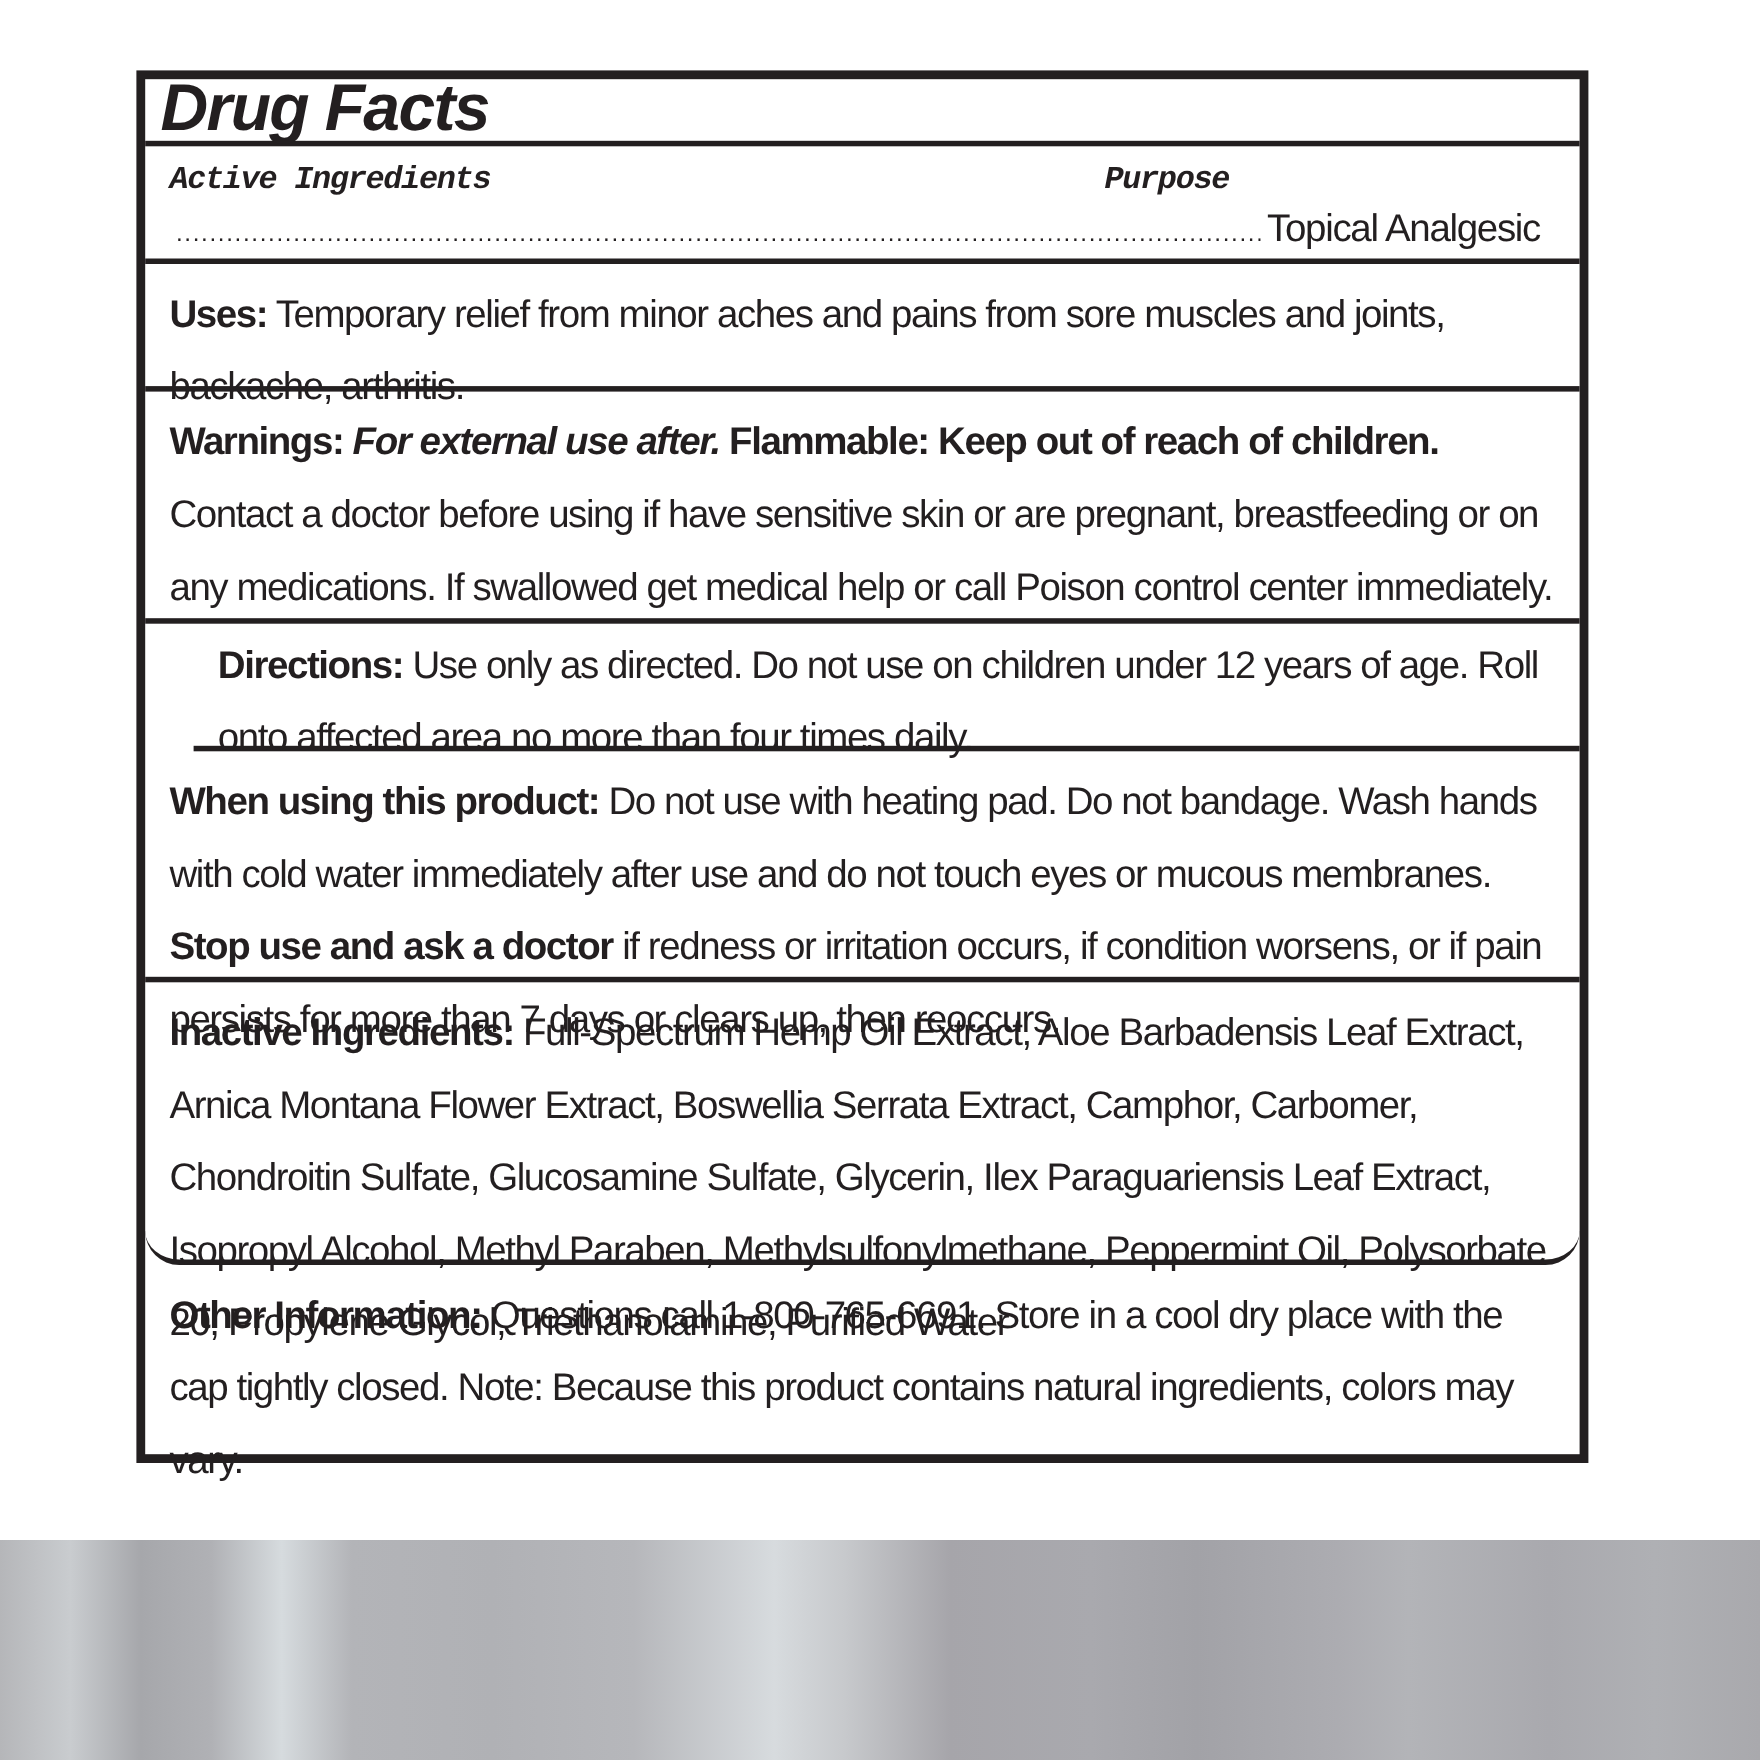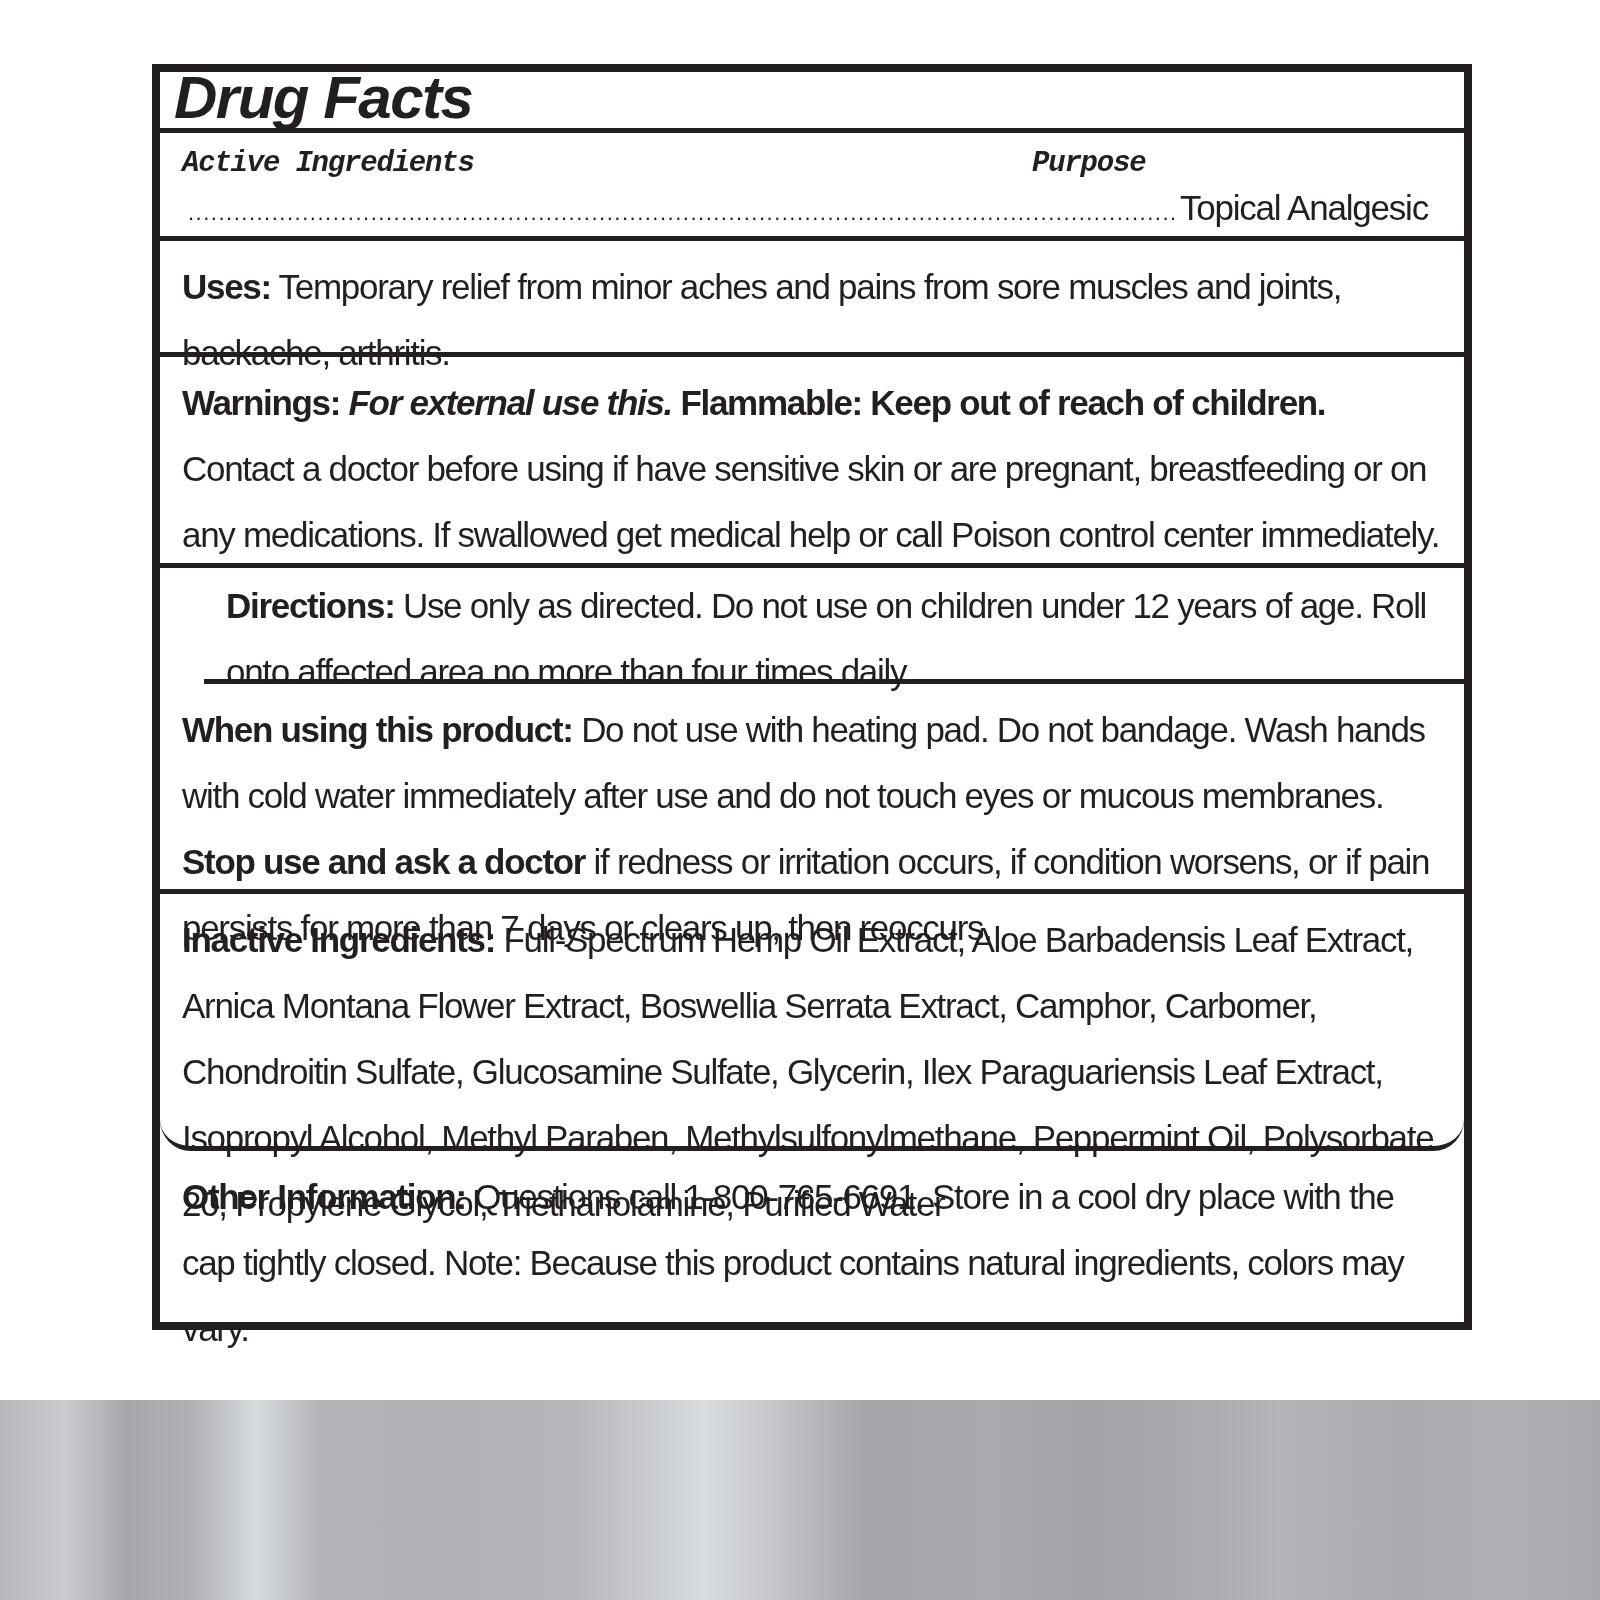--- a/index.html
+++ b/index.html
@@ -9,21 +9,21 @@
       background: #ffffff;
       overflow: hidden;
     }
     body {
       position: relative;
       font-family: "Liberation Sans", "DejaVu Sans", sans-serif;
       color: #231f20;
     }
     .facts-panel {
       position: absolute;
-      left: 152px;
+      left: 124px;
       top: 64px;
       width: 1320px;
       height: 1266px;
       border: 8px solid #231f20;
       background: #ffffff;
       display: flex;
       flex-direction: column;
     }
     .section {
       border-bottom: 5px solid #231f20;
@@ -126,21 +126,21 @@
       <span class="leader">................................................................................................................................................................</span>
       <span style="padding-right:14px;">Topical Analgesic</span>
     </div>
   </div>
 
   <div class="section uses-section">
     <p class="body-text"><span class="b">Uses:</span><span> Temporary relief from minor aches and pains from sore muscles and joints, backache, arthritis.</span></p>
   </div>
 
   <div class="section warnings-section">
-    <p class="body-text"><span class="b">Warnings:</span><span class="bi"> For external use this.</span><span class="b"> Flammable: Keep out of reach of children.</span><span> Contact a doctor before using if have sensitive skin or are pregnant, breastfeeding or on any medications. If swallowed get medical help or call Poison control center immediately.</span></p>
+    <p class="body-text"><span class="b">Warnings:</span><span class="bi"> For external use after.</span><span class="b"> Flammable: Keep out of reach of children.</span><span> Contact a doctor before using if have sensitive skin or are pregnant, breastfeeding or on any medications. If swallowed get medical help or call Poison control center immediately.</span></p>
   </div>
 
   <div class="section directions-section">
     <p class="body-text"><span class="b">Directions:</span><span> Use only as directed. Do not use on children under 12 years of age. Roll onto affected area no more than four times daily.</span></p>
   </div>
 
   <div class="section when-section">
     <p class="body-text"><span class="b">When using this product:</span><span> Do not use with heating pad. Do not bandage. Wash hands with cold water immediately after use and do not touch eyes or mucous membranes.</span><span class="b"> Stop use and ask a doctor</span><span> if redness or irritation occurs, if condition worsens, or if pain persists for more than 7 days or clears up, then reoccurs.</span></p>
   </div>
 

